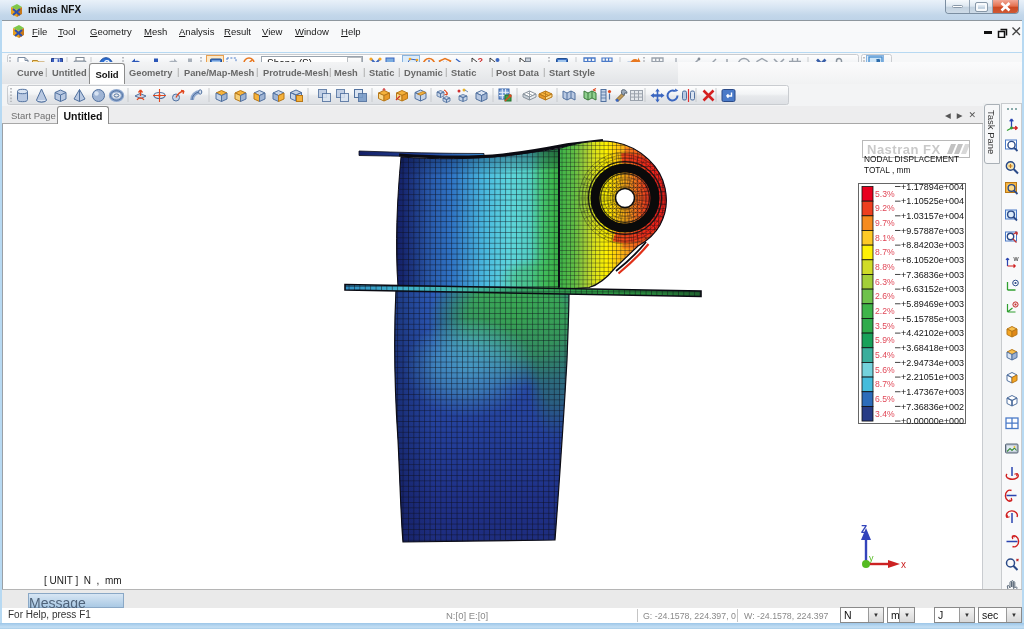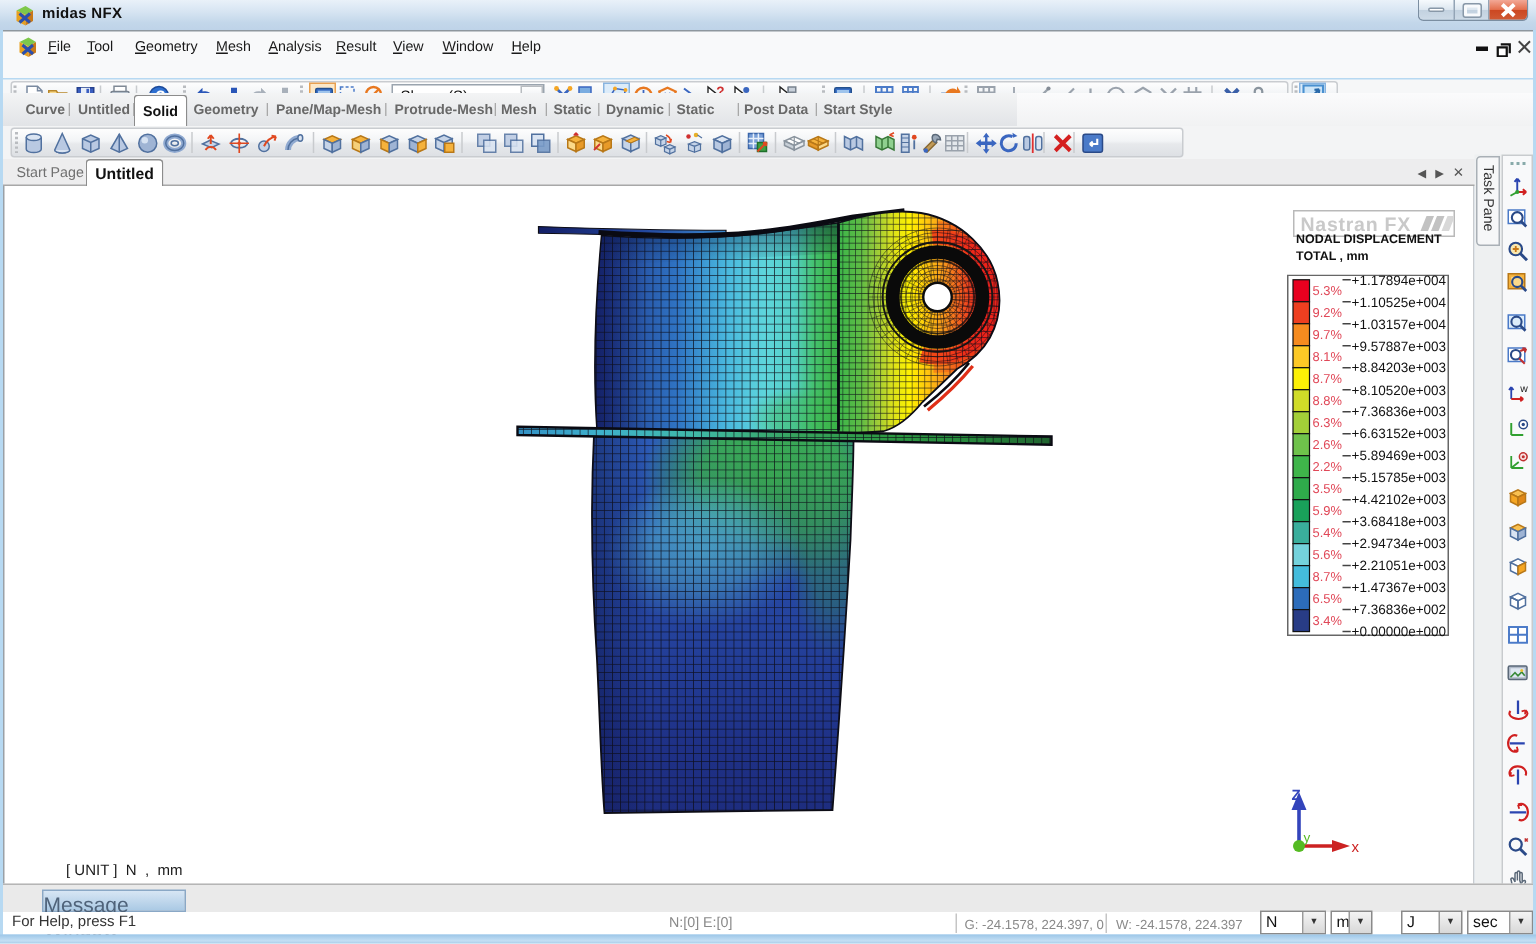--- a/index.html
+++ b/index.html
@@ -36,21 +36,21 @@
 #msgband { left:2px; top:589px; width:1020px; height:19px; background:#eaeaea; border-top:1px solid #b5b5b5; }
 #msgtab { position:absolute; left:26px; top:3px; width:96px; height:15px; background:linear-gradient(180deg,#d7e6f4,#aac9e4); border:1px solid #8aa8c6; font-size:14px; color:#4f637a; text-align:left; padding-top:1px; }
 #statusbar { left:2px; top:608px; width:1020px; height:15px; background:#ffffff; font-size:10px; color:#555; }
 #statusbar .st { position:absolute; top:1px; }
 .combo { position:absolute; top:-1px; height:16px; background:#fff; border:1px solid #8a8a8a; font-size:10.5px; color:#111; }
 .combo span { position:absolute; left:3px; top:1px; }
 .combo .drop { position:absolute; right:0; top:0; width:15px; height:14px; background:linear-gradient(180deg,#f4f4f4,#d8d8d8); border-left:1px solid #9a9a9a; text-align:center; font-size:6px; color:#333; padding-top:4px; }
 #botborder { left:0px; top:623px; width:1024px; height:6px; background:linear-gradient(180deg,#9cc6e8,#c4dff4 70%,#a8cce8); }
 #annot { left:44px; top:574px; font-size:10px; color:#1a1a1a; line-height:13.5px; white-space:pre; }
 #nfxlogo { left:862px; top:140px; width:108px; height:18px; border:1px solid #b9b9b9; color:#c9c9c9; font-size:13px; font-weight:bold; padding:1px 0 0 4px; letter-spacing:0.5px; white-space:nowrap; overflow:hidden; }
-#legtitle { left:864px; top:154px; font-size:8.3px; color:#111; line-height:10.5px; white-space:pre;font-weight:bold; }
+#legtitle { left:864px; top:154px; font-size:8.3px; color:#111; line-height:10.5px; white-space:pre; }
 </style>
 </head>
 <body>
 <div class="abs" id="titlebar">
   <svg class="abs" style="left:9px;top:3px" width="15" height="15" viewBox="0 0 15 15">
     <polygon points="2,4 8,1 13,4 8,7" fill="#7ec84a"></polygon>
     <polygon points="2,4 8,7 8,14 2,11" fill="#e8a01e"></polygon>
     <polygon points="8,7 13,4 13,11 8,14" fill="#c87818"></polygon>
     <path d="M4 6 L11 12 M11 6 L4 12" stroke="#2a4fae" stroke-width="2"></path>
   </svg>

